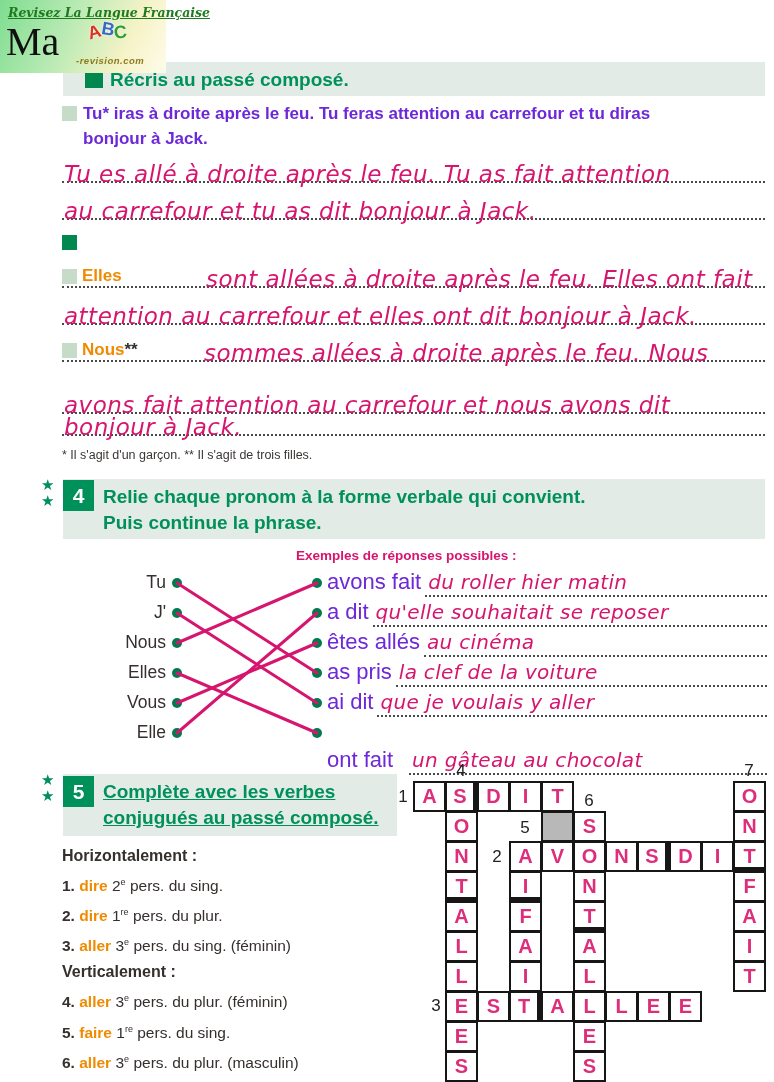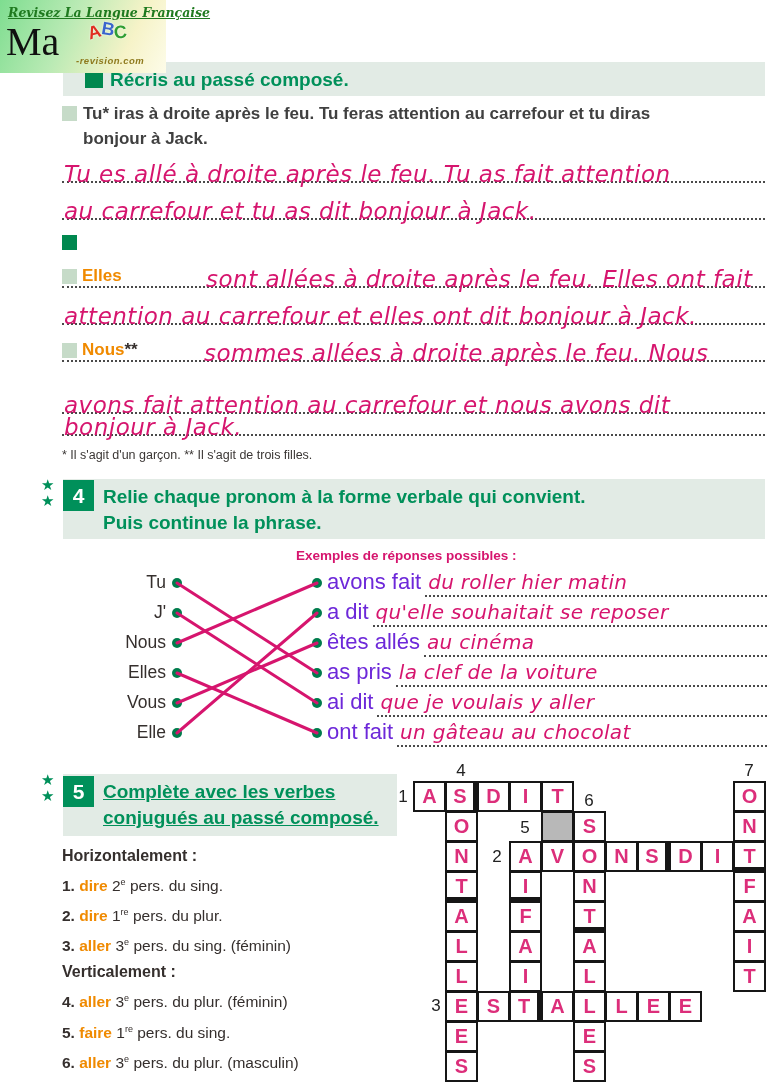--- a/index.html
+++ b/index.html
@@ -24,21 +24,21 @@
                 font-style:italic; color:#8f7a1e; letter-spacing:0.5px; }
 
   
   .hbar{ position:absolute; background:#e2ebe5; }
   .hdr-title{ position:absolute; font-size:19px; font-weight:bold; color:#00905a; white-space:nowrap; }
   .sq{ position:absolute; width:15px; height:15px; }
   .sq.dark{ background:#00884f; }
   .sq.light{ background:#c6dbc8; }
 
   
-  .prompt{ position:absolute; font-size:17px; font-weight:bold; color:#404040; line-height:25px; }
+  .prompt{ position:absolute; font-size:17px; font-weight:bold; color:#6d28d9; line-height:25px; }
 
   
   .hline{ position:absolute; left:62px; width:703px; height:37px; }
   .hline .dotline{ position:absolute; left:0; right:0; bottom:5px;
                    border-bottom:2px dotted #4a4a4a; }
   .hand{ position:absolute; left:2px; bottom:1px; z-index:1; white-space:nowrap;
          font-family:"DejaVu Sans", sans-serif; font-style:italic;
          font-size:23px; color:#d6156e; letter-spacing:0.5px; }
   .hline .lbl{ position:absolute; left:20px; bottom:7px; z-index:1;
                font-size:17px; font-weight:bold; color:#f08a00; background:#fff; padding-right:3px;}
@@ -190,21 +190,21 @@
       <div class="pronoun" style="top: 692px;">Vous</div>
       <span class="dot" style="left: 172px; top: 698px;"></span>
       <span class="dot" style="left: 312px; top: 698px;"></span>
       <div class="verbrow" style="top: 689px;">
         <span class="verb">ai dit</span>
         <span class="ans">que je voulais y aller</span>
       </div>
       <div class="pronoun" style="top: 722px;">Elle</div>
       <span class="dot" style="left: 172px; top: 728px;"></span>
       <span class="dot" style="left: 312px; top: 728px;"></span>
-      <div class="verbrow" style="top: 719px;">
+      <div class="verbrow" style="top: 747px; gap: 12px;">
         <span class="verb">ont fait</span>
         <span class="ans">un gâteau au chocolat</span>
       </div>
       <svg class="links" width="774" height="1082">
         <line x1="177" y1="583" x2="317" y2="673" stroke="#d6156e" stroke-width="3" stroke-linecap="round"></line>
         <line x1="177" y1="613" x2="317" y2="703" stroke="#d6156e" stroke-width="3" stroke-linecap="round"></line>
         <line x1="177" y1="643" x2="317" y2="583" stroke="#d6156e" stroke-width="3" stroke-linecap="round"></line>
         <line x1="177" y1="673" x2="317" y2="733" stroke="#d6156e" stroke-width="3" stroke-linecap="round"></line>
         <line x1="177" y1="703" x2="317" y2="643" stroke="#d6156e" stroke-width="3" stroke-linecap="round"></line>
         <line x1="177" y1="733" x2="317" y2="613" stroke="#d6156e" stroke-width="3" stroke-linecap="round"></line>

